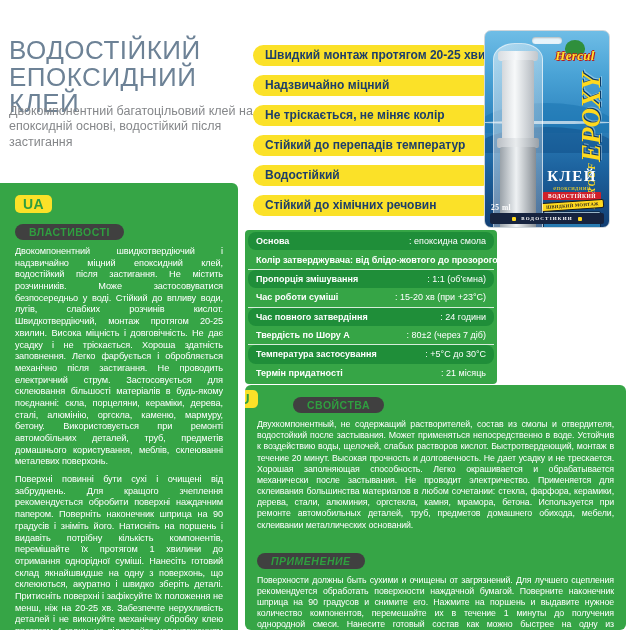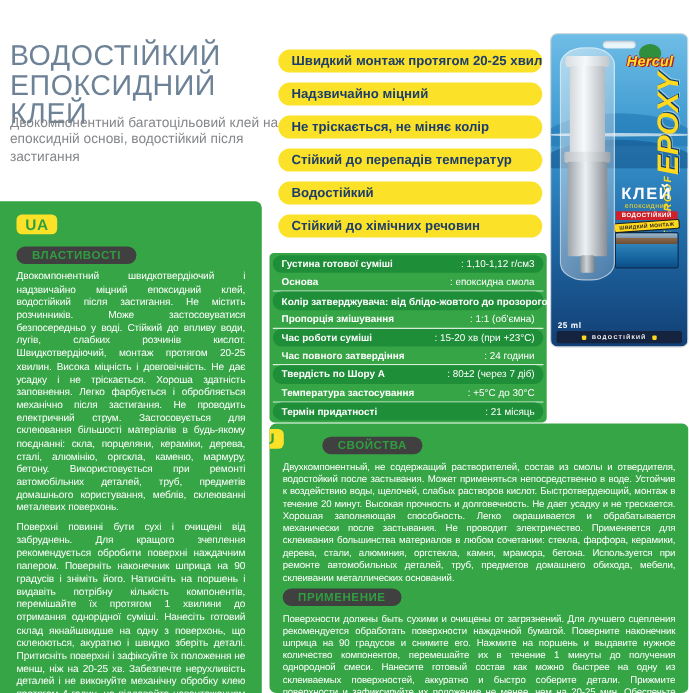--- a/index.html
+++ b/index.html
@@ -23,36 +23,36 @@
   .lang-badge{display:inline-block;background:#fbe128;color:#2f9e3f;font-weight:bold;font-size:14px;
     padding:1px 8px;border-radius:5px;letter-spacing:.5px;}
   .section-pill{display:inline-block;background:#404040;color:#2f9e3f;font-weight:bold;font-size:10.5px;
     padding:2px 14px;border-radius:10px;letter-spacing:.5px;}
   .panel-text{font-size:9.2px;line-height:1.27;letter-spacing:-0.1px;text-align:justify;color:#fff;margin-top:6px;}
   .panel-left .lang-badge{margin-bottom:9px;}
   .panel-left .section-pill{margin-top:2px;}
   .panel-left .section-pill.second{margin-top:9px;}
   .ru-badge{position:absolute;left:-24px;top:5px;}
   .panel-ru .section-pill{margin-left:36px;}
-  .panel-ru .section-pill.second{margin-left:0;margin-top:4px;}
+  .panel-ru .section-pill.second{margin-left:0;margin-top:22px;font-style:italic;}
   .panel-ru .panel-text{font-size:8.8px;}
 
   
   .spec-table{position:absolute;left:245px;top:230px;width:252px;height:154px;background:#36a546;border-radius:4px;
     box-sizing:border-box;display:flex;flex-direction:column;padding:2px 3px;}
   .spec-row{flex:1;display:flex;align-items:center;box-sizing:border-box;padding:0 8px;color:#fff;font-size:9px;min-height:0;}
   .spec-row:nth-child(odd){background:#1f8e39;border-radius:8px;}
   .spec-row:nth-child(even){border-bottom:1px solid rgba(255,255,255,.8);}
   .spec-row:last-child{border-bottom:none;text-align:right;}
   .spec-label{font-weight:bold;white-space:nowrap;}
   .spec-value{margin-left:auto;white-space:nowrap;}
   .spec-value:empty{display:none;}
 
   
-  .pack{position:absolute;left:500px;top:30px;width:126px;height:286px;}
+  .pack{position:absolute;left:484px;top:30px;width:126px;height:198px;font-family:Liberation Serif, serif;}
   .card{position:absolute;left:0;top:0;right:0;bottom:0;border-radius:7px;overflow:hidden;border:1px solid #cfd6db;
     background:linear-gradient(180deg,#6fbde6 0%,#4aa3d6 22%,#2f86c0 45%,#1d639f 70%,#123f74 100%);}
   .wave1{position:absolute;top:72px;left:-12px;right:-12px;height:30px;background:#1b74b0;opacity:.55;
     border-radius:50% 50% 0 0 / 100% 100% 0 0;}
   .wave2{position:absolute;top:96px;left:-12px;right:-12px;height:26px;background:#0d4b86;opacity:.5;
     border-radius:50% 50% 0 0 / 100% 100% 0 0;}
   .wave-line{position:absolute;top:90px;left:-6px;right:-6px;height:3px;background:rgba(255,255,255,.65);border-radius:50%;}
   .hang-slot{position:absolute;top:6px;left:50%;transform:translateX(-50%);width:30px;height:7px;
     background:rgba(255,255,255,.85);border-radius:4px;box-shadow:inset 0 1px 2px rgba(0,0,0,.25);}
   .logo{position:absolute;top:9px;right:5px;width:58px;text-align:center;}
@@ -151,24 +151,20 @@
 
   <div class="panel panel-left">
     <div><span class="lang-badge">UA</span></div>
     <div><span class="section-pill">ВЛАСТИВОСТІ</span></div>
     <div class="panel-text">Двокомпонентний швидкотвердіючий і надзвичайно міцний епоксидний клей, водостійкий після застигання. Не містить розчинників. Може застосовуватися безпосередньо у воді. Стійкий до впливу води, лугів, слабких розчинів кислот. Швидкотвердіючий, монтаж протягом 20-25 хвилин. Висока міцність і довговічність. Не дає усадку і не тріскається. Хороша здатність заповнення. Легко фарбується і обробляється механічно після застигання. Не проводить електричний струм. Застосовується для склеювання більшості матеріалів в будь-якому поєднанні: скла, порцеляни, кераміки, дерева, сталі, алюмінію, оргскла, каменю, мармуру, бетону. Використовується при ремонті автомобільних деталей, труб, предметів домашнього користування, меблів, склеюванні металевих поверхонь.</div>
     <div class="panel-text">Поверхні повинні бути сухі і очищені від забруднень. Для кращого зчеплення рекомендується обробити поверхні наждачним папером. Поверніть наконечник шприца на 90 градусів і зніміть його. Натисніть на поршень і видавіть потрібну кількість компонентів, перемішайте їх протягом 1 хвилини до отримання однорідної суміші. Нанесіть готовий склад якнайшвидше на одну з поверхонь, що склеюються, акуратно і швидко зберіть деталі. Притисніть поверхні і зафіксуйте їх положення не менш, ніж на 20-25 хв. Забезпечте нерухливість деталей і не виконуйте механічну обробку клею протягом 4 годин, не піддавайте навантаженням до повного затвердіння. Повне затвердіння і максимальна міцність досягається через 24 години при +20°С. Час роботи клейової суміші залежить від температури повітря і кількості готової суміші. Оптимальна температура застосування від +20°С до 25°С. Більш високі температури скорочують робочий час клею. Після використання очистіть наконечник і щільно закрийте.</div>
   </div>
 
   <div class="spec-table">
 
-  <div class="spec-row">
-      <span class="spec-label">Густина готової суміші</span>
-      <span class="spec-value">: 1,10-1,12 г/см3</span>
-    </div>
       <div class="spec-row">
       <span class="spec-label">Основа</span>
       <span class="spec-value">: епоксидна смола</span>
     </div>
       <div class="spec-row">
       <span class="spec-label">Колір затверджувача: від блідо-жовтого до прозорого</span>
 
     </div>
       <div class="spec-row">
       <span class="spec-label">Пропорція змішування</span>

